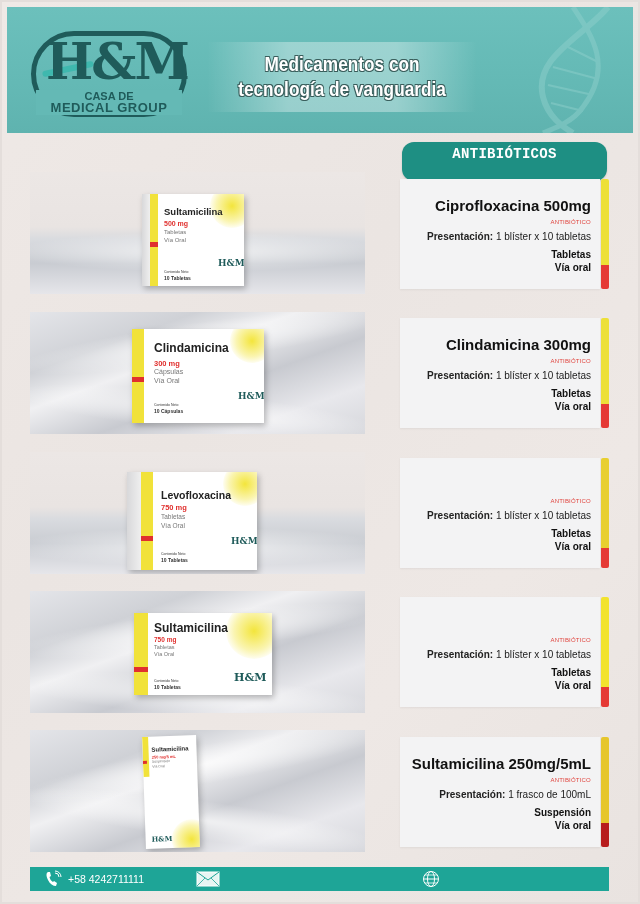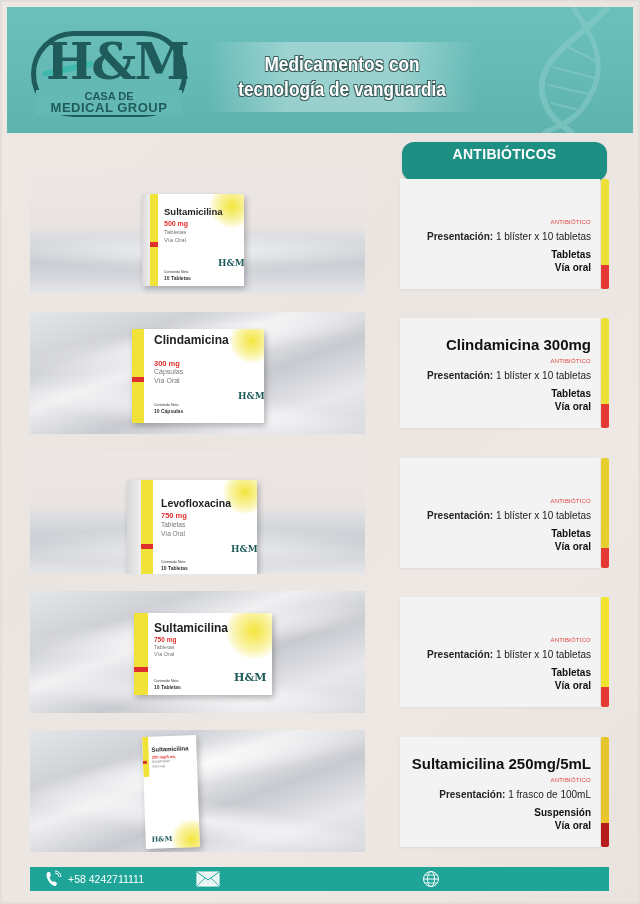--- a/index.html
+++ b/index.html
@@ -51,20 +51,21 @@
     .dna {
       position: absolute; right: 10px; top: 0; width: 110px; height: 126px; opacity: 0.5;
     }
 
     
     .category {
       position: absolute; left: 402px; top: 142px; width: 205px; height: 39px;
       background: #1e8f83; color: #ffffff; font-weight: bold; font-size: 14px;
       text-align: center; line-height: 25px; letter-spacing: 0.3px; border-radius: 12px;
       box-shadow: 0 1px 2px rgba(0,0,0,0.15);
+      font-family: Liberation Mono, monospace;
     }
 
     
     .product-image {
       position: absolute; left: 30px; width: 335px; height: 122px; overflow: hidden;
       background: linear-gradient(180deg, #ece7e5 0%, #e9e4e2 45%, #d9dbdf 55%, #c9ccd2 75%, #e6e6ea 100%);
     }
     .product-image.silk {
       background: linear-gradient(160deg, #e4e5e9 0%, #cfd1d6 25%, #f0f0f2 40%, #c8cad0 60%, #e8e8ec 80%, #d6d7dc 100%);
     }
@@ -147,37 +148,38 @@
     <div class="bname" style="left:22px; top:12px; font-size:9.5px;">Sultamicilina</div>
     <div class="bdose" style="left:22px; top:26px; font-size:7px;">500 mg</div>
     <div class="bline" style="left:22px; top:35px; font-size:6px;">Tabletas</div>
     <div class="bline" style="left:22px; top:43px; font-size:6px;">Vía Oral</div>
     <div class="bfoot" style="left:22px; top:76px; font-size:3.5px; font-weight:normal;">Contenido Neto</div>
     <div class="bfoot" style="left:22px; top:81px;">10 Tabletas</div>
     <div class="blogo" style="left:76px; top:64px; font-size:9px;">H&amp;M</div>
   </div>
 </div>
 <div class="card" style="top:179px;">
+  <div class="title">Ciprofloxacina 500mg</div>
   <div class="tag">ANTIBIÓTICO</div>
   <div class="pres"><b>Presentación:</b> <span>1 blíster x 10 tabletas</span></div>
   <div class="form">
     <div>Tabletas</div>
     <div>Vía oral</div>
   </div>
 </div>
 <div class="card-bar" style="top:179px; height:110px;"></div>
 
 <div class="product-image silk" style="top:312px;">
   <div class="silk-wave" style="top:10px; transform:rotate(-8deg);"></div>
   <div class="silk-wave" style="top:80px; transform:rotate(6deg);"></div>
   <div class="box" style="left:102px; top:17px; width:132px; height:94px;">
     <div class="yband"></div>
     <div class="rband" style="top:48px;"></div>
     <div class="glow"></div>
-    <div class="bname" style="left:22px; top:4px; font-size:12px;">Clindamicina</div>
+    <div class="bname" style="left:22px; top:12px; font-size:12px;">Clindamicina</div>
     <div class="bdose" style="left:22px; top:30px; font-size:7.5px;">300 mg</div>
     <div class="bline" style="left:22px; top:39px; font-size:7px;">Cápsulas</div>
     <div class="bline" style="left:22px; top:48px; font-size:7px;">Vía Oral</div>
     <div class="bfoot" style="left:22px; top:74px; font-size:3.5px; font-weight:normal;">Contenido Neto</div>
     <div class="bfoot" style="left:22px; top:79px;">10 Cápsulas</div>
     <div class="blogo" style="left:106px; top:62px; font-size:9px;">H&amp;M</div>
   </div>
 </div>
 <div class="card" style="top:318px;">
   <div class="title">Clindamicina 300mg</div>
@@ -185,21 +187,21 @@
   <div class="pres"><b>Presentación:</b> <span>1 blíster x 10 tabletas</span></div>
   <div class="form">
     <div>Tabletas</div>
     <div>Vía oral</div>
   </div>
 </div>
 <div class="card-bar" style="top:318px; height:110px;"></div>
 
 <div class="product-image" style="top:452px;">
   <div class="silk-wave" style="top:75px;"></div>
-  <div class="box" style="left:97px; top:20px; width:130px; height:98px;margin-top:8px;">
+  <div class="box" style="left:97px; top:20px; width:130px; height:98px;">
     <div class="side" style="width:14px;"></div>
     <div class="yband" style="left:14px; width:12px;"></div>
     <div class="rband" style="left:14px; top:64px;"></div>
     <div class="glow"></div>
     <div class="bname" style="left:34px; top:17px; font-size:10.5px;">Levofloxacina</div>
     <div class="bdose" style="left:34px; top:31px; font-size:7.5px;">750 mg</div>
     <div class="bline" style="left:34px; top:41px; font-size:6.5px;">Tabletas</div>
     <div class="bline" style="left:34px; top:50px; font-size:6.5px;">Vía Oral</div>
     <div class="bfoot" style="left:34px; top:80px; font-size:3.5px; font-weight:normal;">Contenido Neto</div>
     <div class="bfoot" style="left:34px; top:85px;">10 Tabletas</div>

